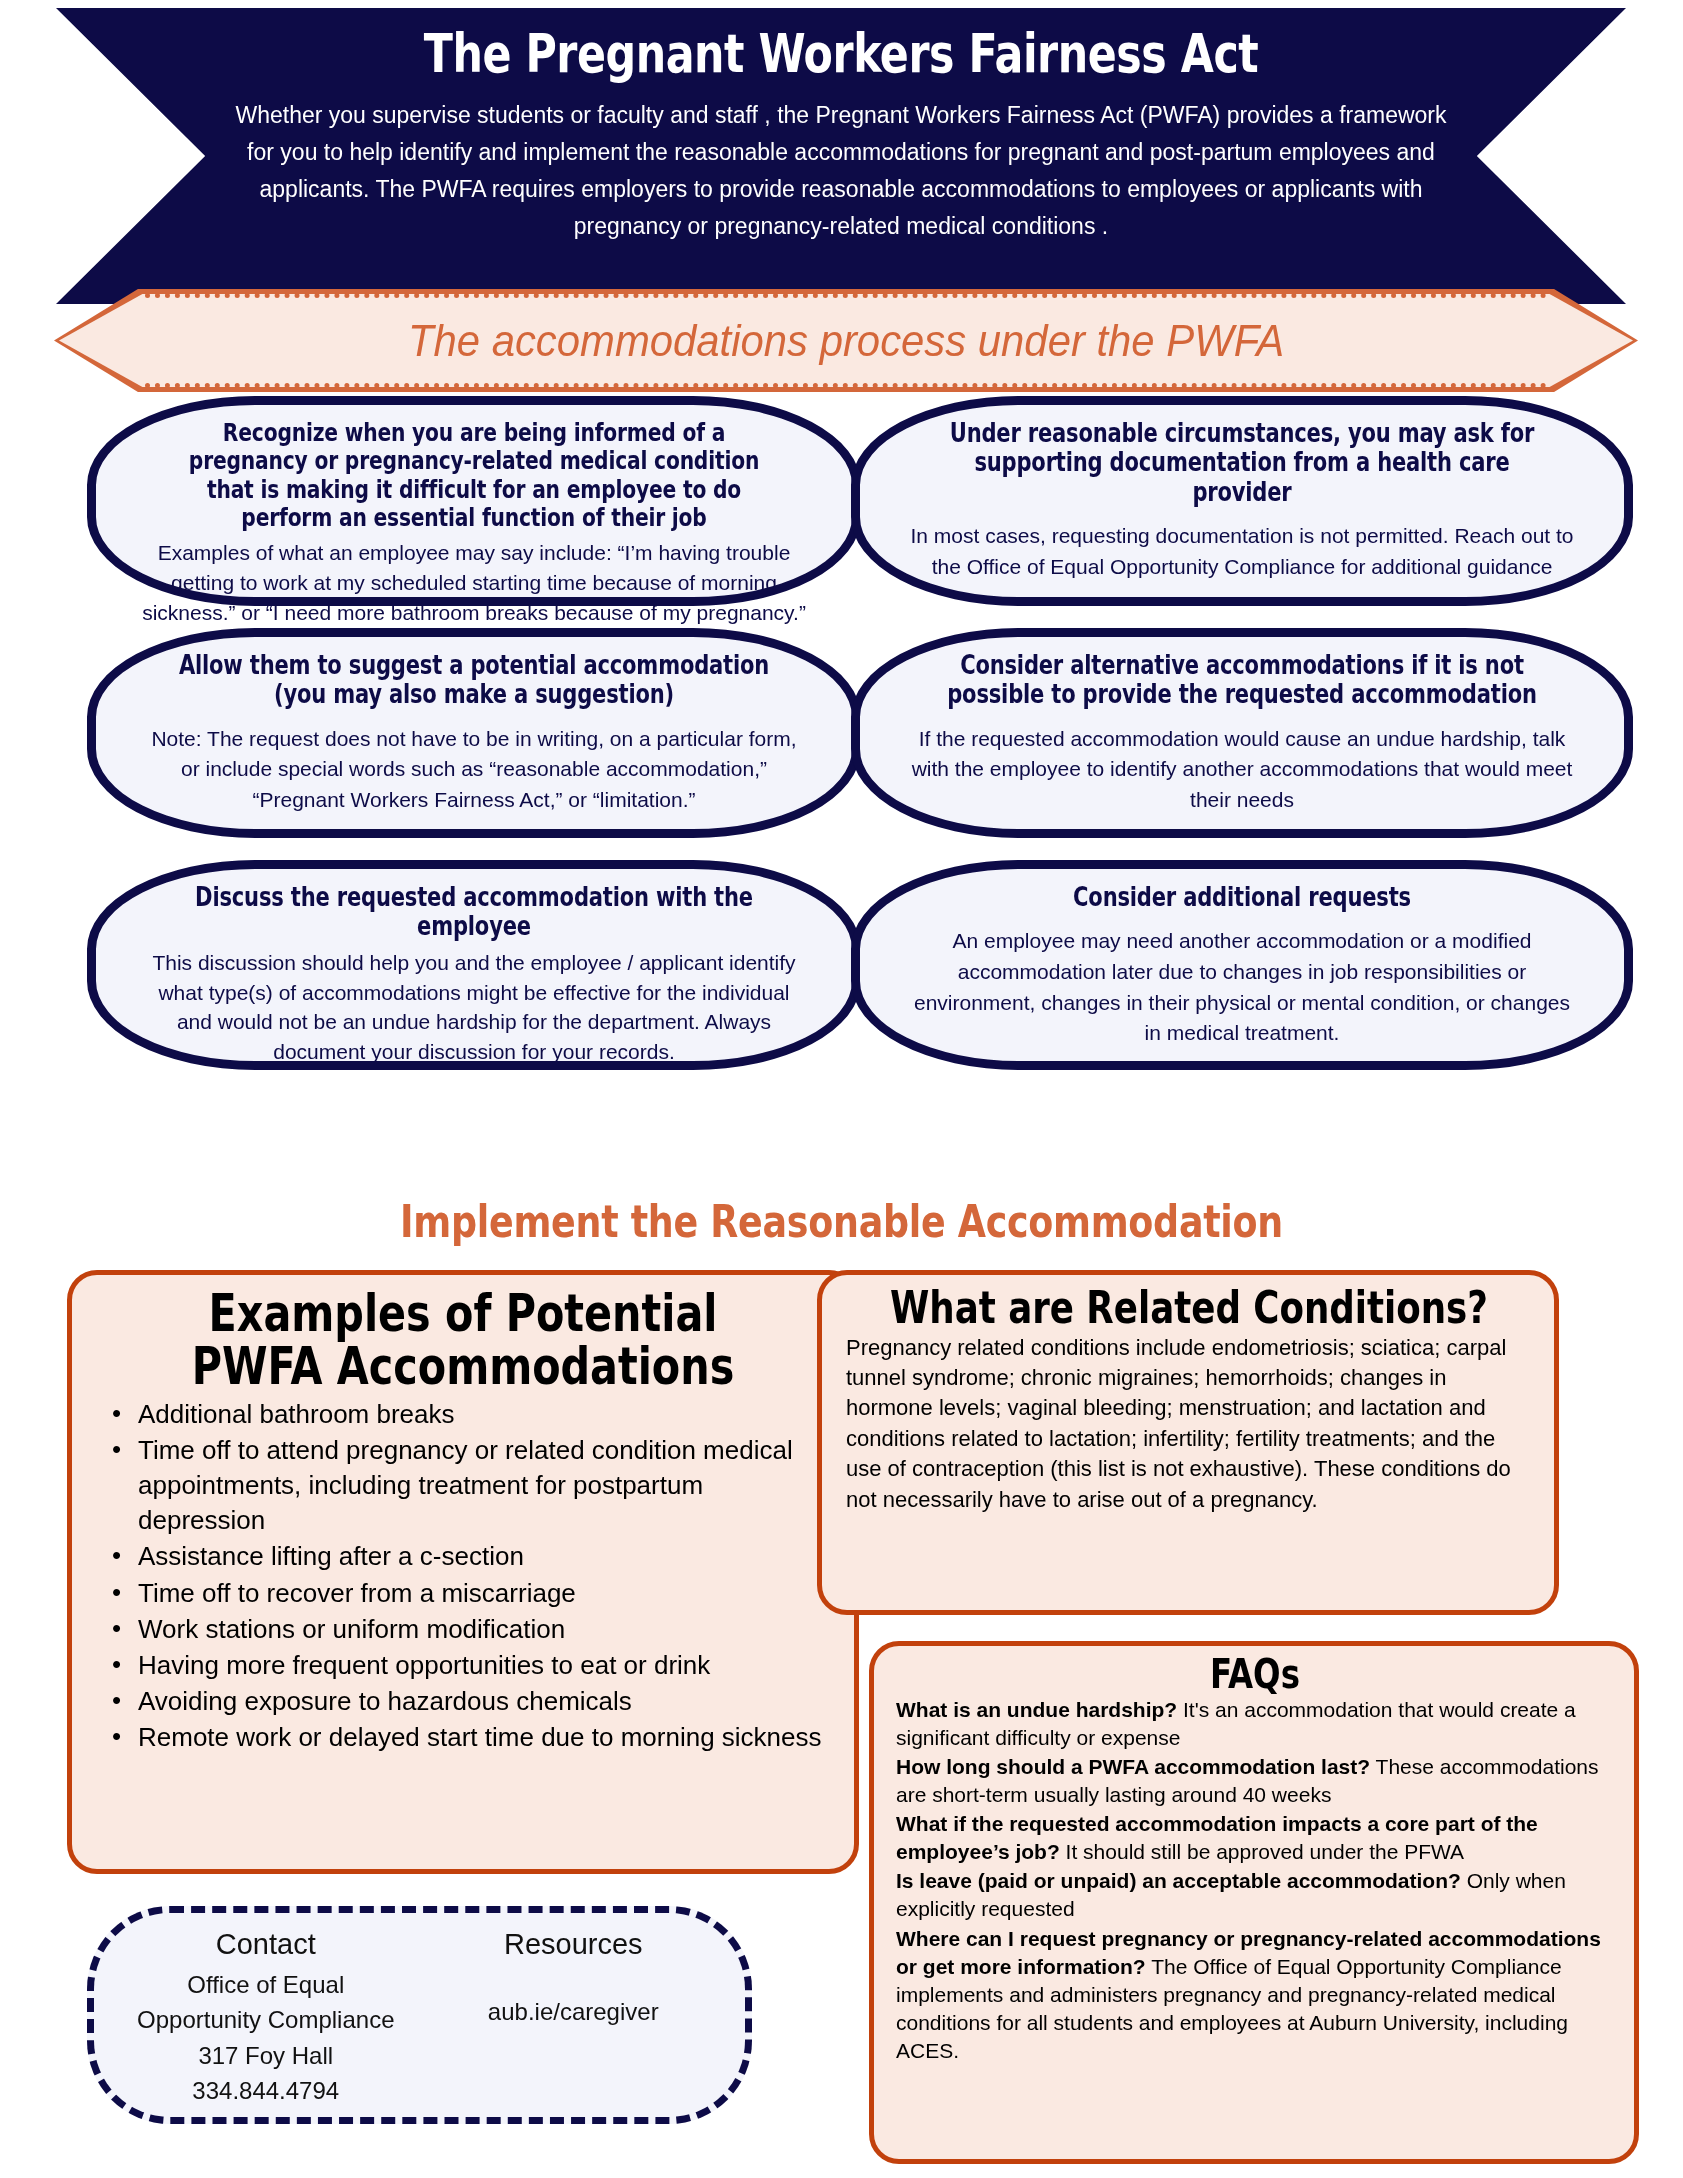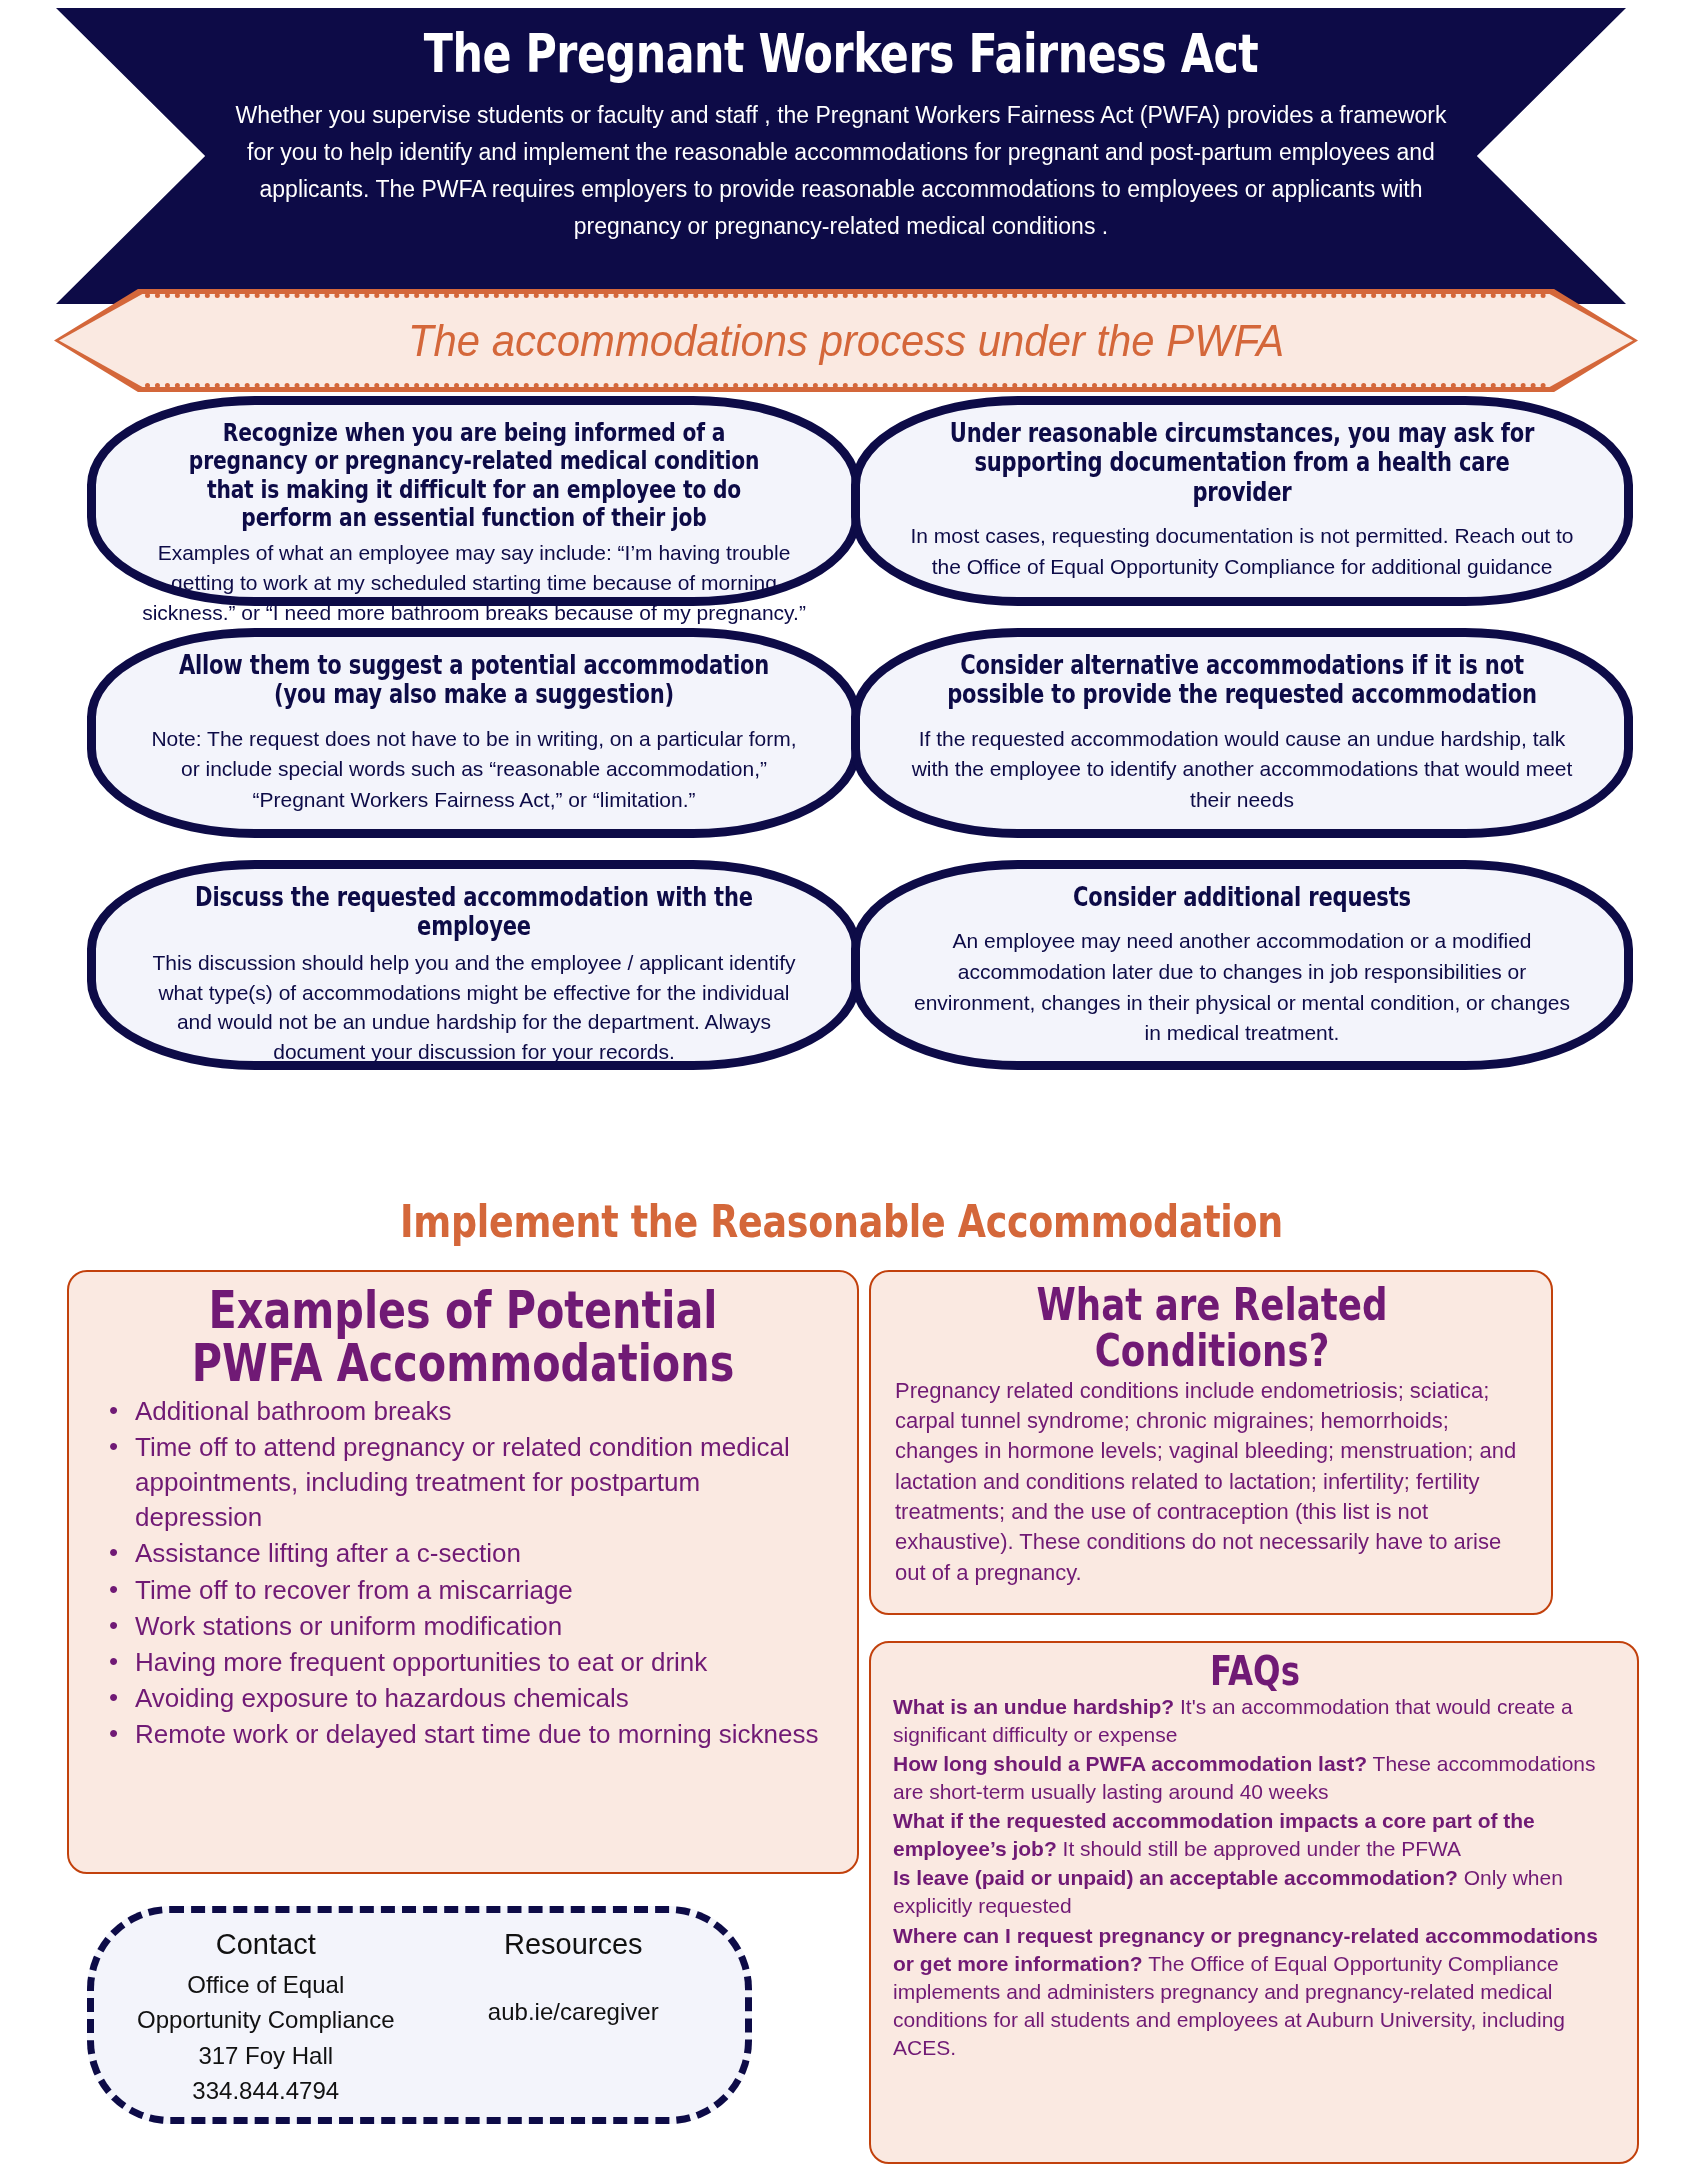--- a/index.html
+++ b/index.html
@@ -129,26 +129,26 @@
     font-size: 44px;
     color: #d4673a;
     transform: scaleX(0.92);
     letter-spacing: -0.3px;
   }
 
   
   .orange-card {
     position: absolute;
     background: #fae9e1;
-    border: 2px solid #c2410c;
-    border-radius: 20px;
-    color: #701a75;
+    border: 5px solid #c2410c;
+    border-radius: 30px;
+    color: #000000;
   }
   #card-examples { left: 67px; top: 1270px; width: 792px; height: 604px; padding: 12px 26px 10px 26px; }
-  #card-conditions { left: 869px; top: 1270px; width: 684px; height: 345px; padding: 10px 22px 10px 24px; }
+  #card-conditions { left: 817px; top: 1270px; width: 742px; height: 345px; padding: 10px 22px 10px 24px; }
   #card-faqs { left: 869px; top: 1641px; width: 770px; height: 523px; padding: 8px 20px 10px 22px; }
 
   .card-title {
     font-family: "DejaVu Sans Condensed", "Liberation Sans Narrow", "Liberation Sans", sans-serif;
     font-weight: bold;
     line-height: 1.04;
     text-align: center;
     transform: scaleX(0.9);
   }
   #examples-title { font-size: 51px; margin-bottom: 4px; }

